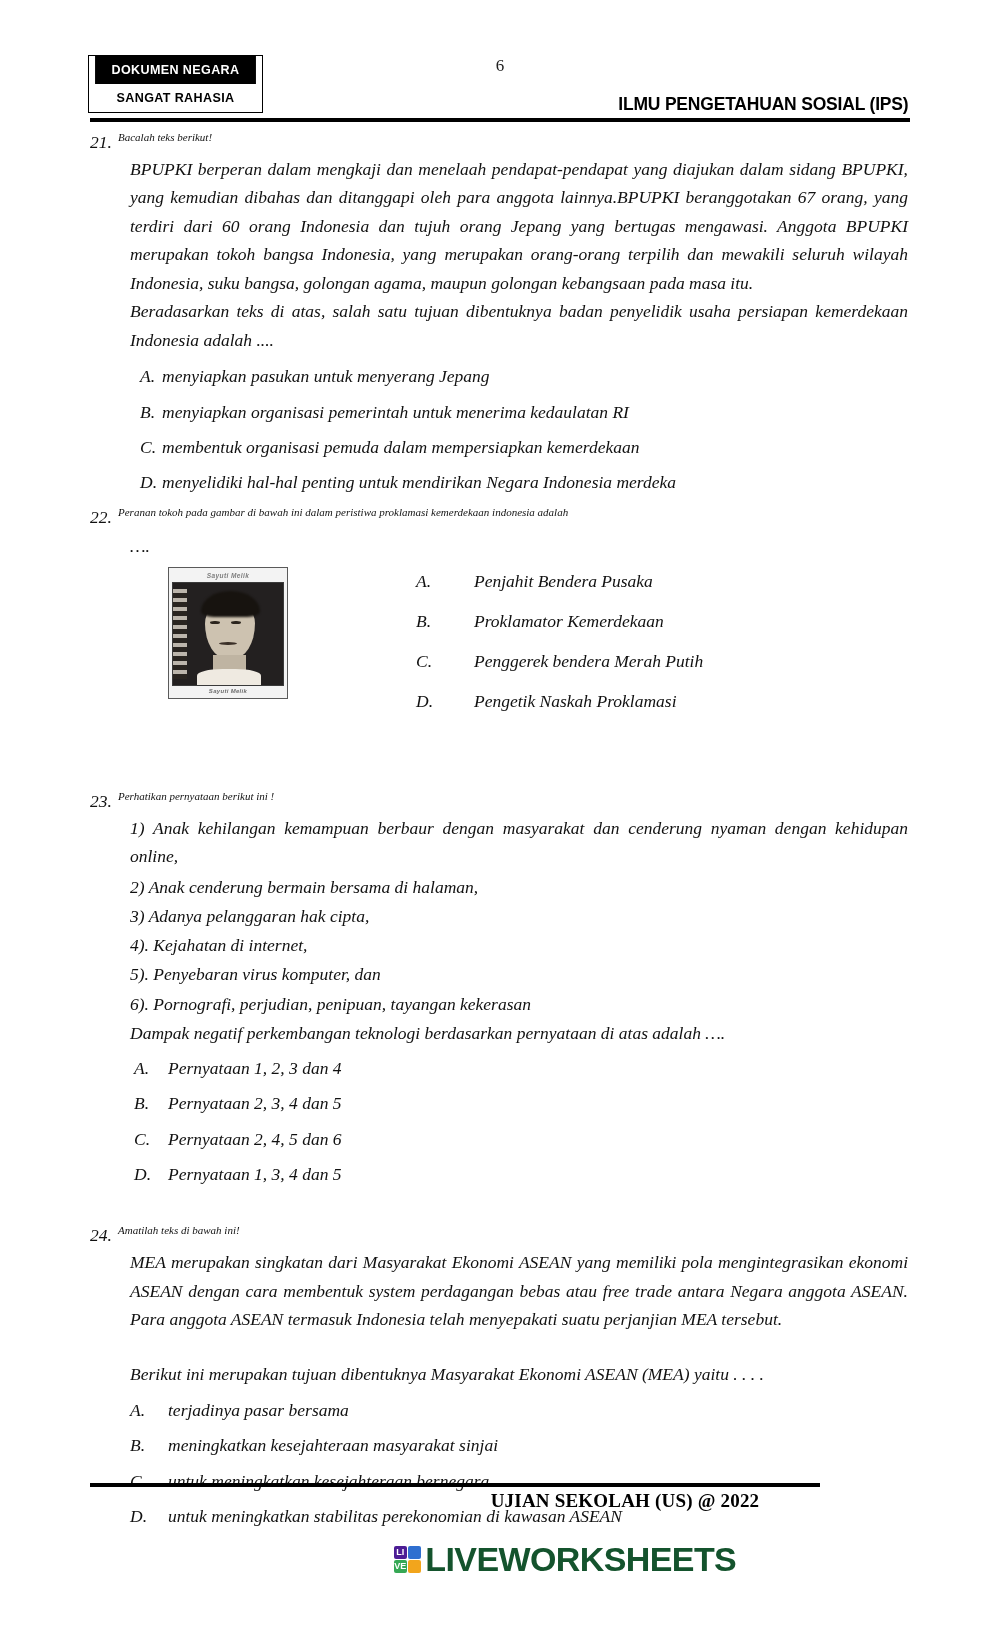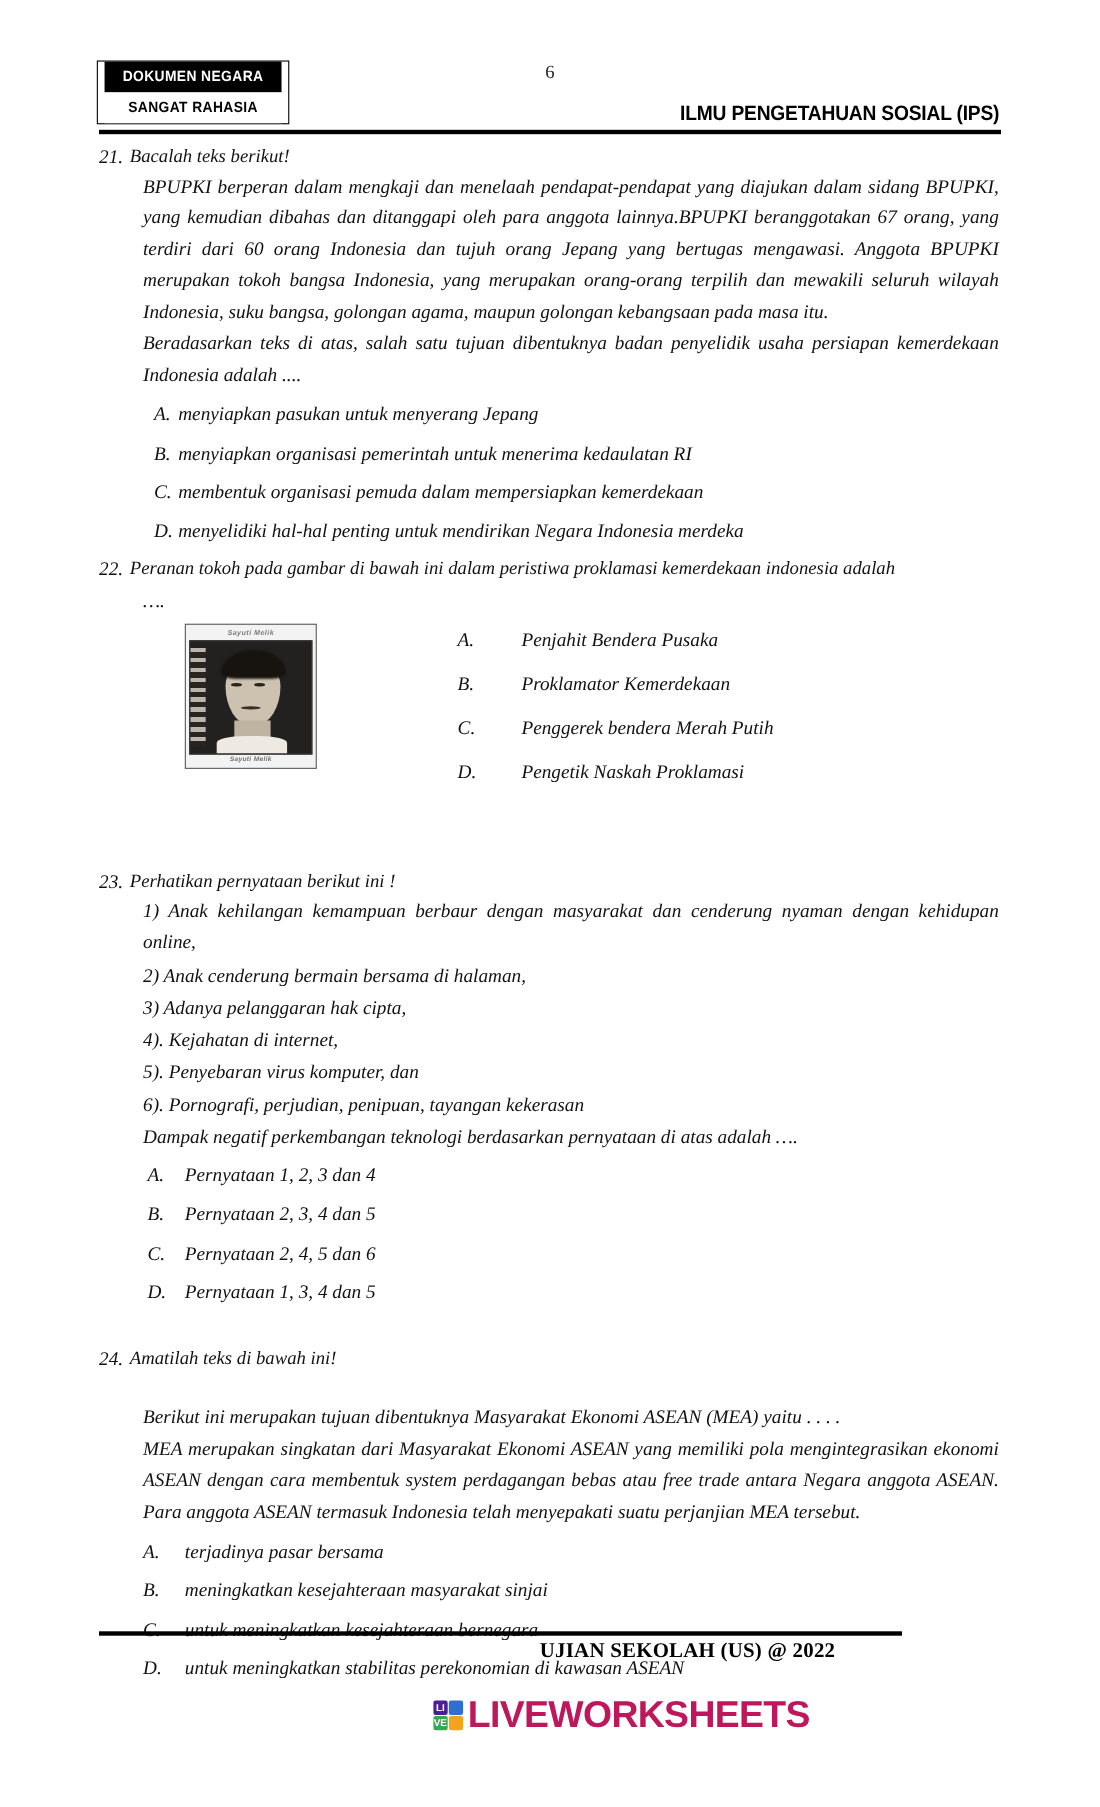--- a/index.html
+++ b/index.html
@@ -107,21 +107,21 @@
     align-items: flex-start;
     font-size: 17.5px;
     line-height: 1.42;
   }
   .q-num {
     width: 28px;
     flex: 0 0 28px;
     text-align: left;
     font-size: 17.5px;
   }
-  .q-head-text { flex: 1; font-size: 17px; }
+  .q-head-text { flex: 1; font-size: 11px; }
 
   .para {
     margin-left: 40px;
     text-align: justify;
     font-size: 17.5px;
     line-height: 1.63;
     text-justify: inter-word;
   }
   .para.nojust { text-align: left; }
 
@@ -348,21 +348,21 @@
     text-align: center;
   }
   .bm1 { background: #4c1d95; }
   .bm2 { background: #2f6fd0; }
   .bm3 { background: #36a855; }
   .bm4 { background: #f2a51c; }
   .brand-text {
     font-family: "Liberation Sans", sans-serif;
     font-weight: bold;
     font-size: 34px;
-    color: #be185d;
+    color: #14532d;
     letter-spacing: -0.6px;
   }
 </style>
 </head>
 <body>
 
 <div class="page">
 
   <div class="header">
     <div class="stamp-block">
@@ -479,22 +479,22 @@
           <span class="opt-text">Pernyataan 1, 3, 4 dan 5</span>
         </li>
       </ul>
     </div>
 
     <div class="q-block" style="margin-top:36px;">
       <div class="q-head">
         <span class="q-num">24.</span>
         <span class="q-head-text">Amatilah teks di bawah ini!</span>
       </div>
+      <div class="para">MEA merupakan singkatan dari Masyarakat Ekonomi ASEAN yang memiliki pola mengintegrasikan ekonomi ASEAN dengan cara membentuk system perdagangan bebas atau free trade antara Negara anggota ASEAN. Para anggota ASEAN termasuk Indonesia telah menyepakati suatu perjanjian MEA tersebut.</div>
       <div class="para nojust" style="margin-top:26px;">Berikut ini merupakan tujuan dibentuknya Masyarakat Ekonomi ASEAN (MEA) yaitu . . . .</div>
-      <div class="para">MEA merupakan singkatan dari Masyarakat Ekonomi ASEAN yang memiliki pola mengintegrasikan ekonomi ASEAN dengan cara membentuk system perdagangan bebas atau free trade antara Negara anggota ASEAN. Para anggota ASEAN termasuk Indonesia telah menyepakati suatu perjanjian MEA tersebut.</div>
       <ul class="opt-list" style="margin-top:6px;">
         <li class="opt opt-a2">
           <span class="opt-letter">A.</span>
           <span class="opt-text">terjadinya pasar bersama</span>
         </li>
         <li class="opt opt-a2">
           <span class="opt-letter">B.</span>
           <span class="opt-text">meningkatkan kesejahteraan masyarakat sinjai</span>
         </li>
         <li class="opt opt-a2">

